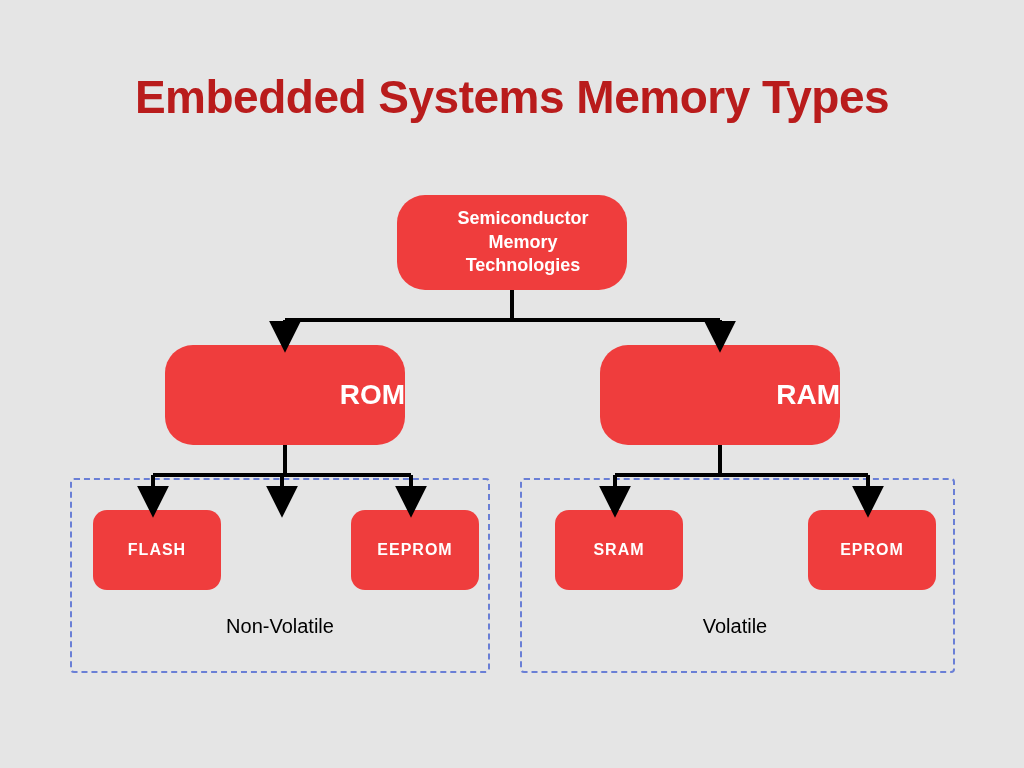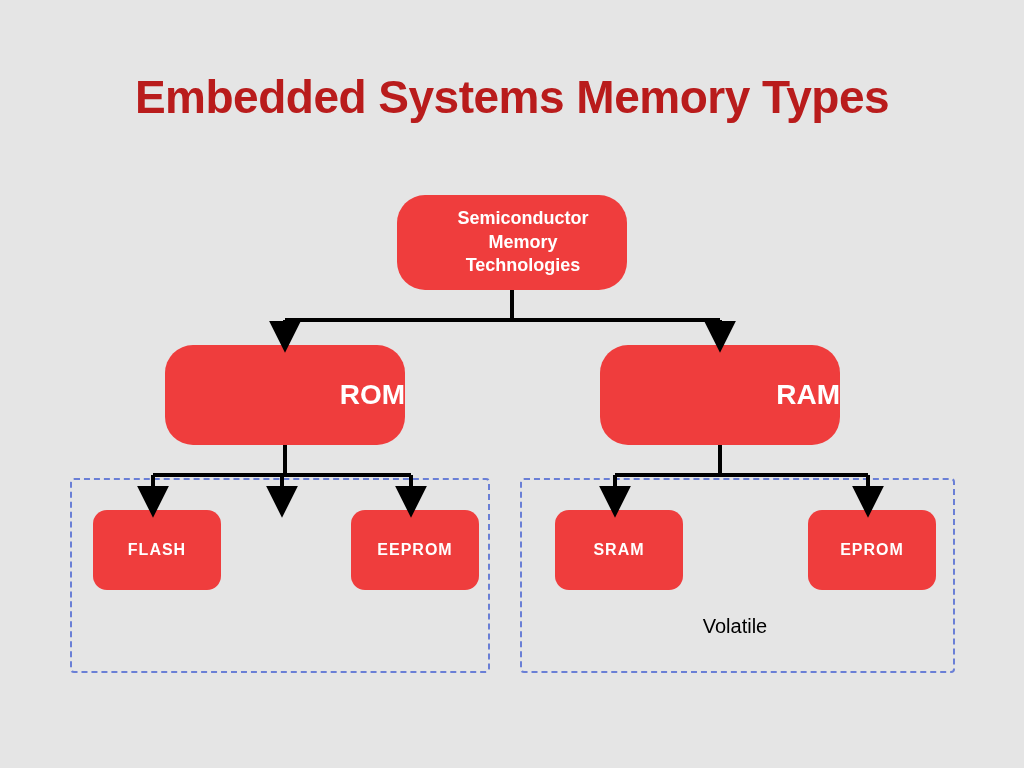--- a/index.html
+++ b/index.html
@@ -111,20 +111,21 @@
     <span>EEPROM</span>
   </div>
 
   <div class="node leaf" style="left:555px; top:510px;">
     <span>SRAM</span>
   </div>
   <div class="node leaf" style="left:808px; top:510px;">
     <span>EPROM</span>
   </div>
 
+  <div class="group-label" style="left:195px; top:615px; width:170px;">Non-Volatile</div>
   <div class="group-label" style="left:660px; top:615px; width:150px;">Volatile</div>
 
   <svg class="connectors">
     <defs>
       <marker id="arrow" viewBox="0 0 10 10" refX="6" refY="5" markerWidth="8" markerHeight="8" orient="auto-start-reverse">
         <path d="M 0 0 L 10 5 L 0 10 z" fill="#000"></path>
       </marker>
     </defs>
 
     <path d="M 512 290 L 512 320" stroke="#000" stroke-width="4" fill="none"></path>

